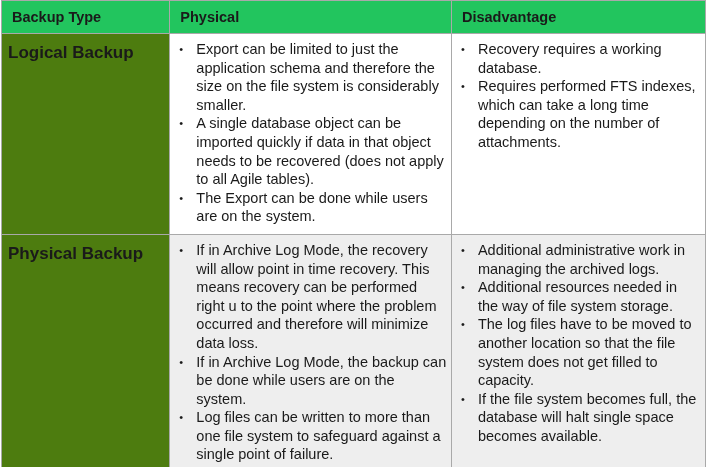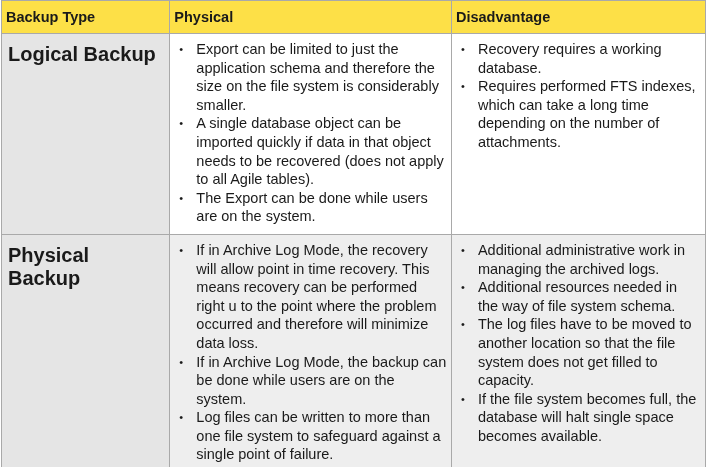--- a/index.html
+++ b/index.html
@@ -21,34 +21,34 @@
       width: 705px;
       border-collapse: collapse;
       table-layout: fixed;
     }
     .table th, .table td {
       border: 1px solid #a9a9a9;
       vertical-align: top;
       text-align: left;
     }
     .table th {
-      background: #fde047;
+      background: #22c55e;
       font-weight: bold;
       font-size: 14.5px;
       height: 32px;
-      padding: 0 4px;
+      padding: 0 10px;
       vertical-align: middle;
     }
     .col-type { width: 159px; }
     .col-adv { width: 266px; }
     .col-dis { width: 240px; }
     td.type-cell {
-      background: #e5e5e5;
+      background: #4d7c0f;
       font-weight: bold;
-      font-size: 20px;
+      font-size: 17px;
       padding: 9px 6px 0 6px;
     }
     td.adv-cell, td.dis-cell {
       font-size: 14.5px;
       line-height: 18.6px;
       padding: 6px 4px 8px 8px;
     }
     .row-logical td.adv-cell, .row-logical td.dis-cell { background: #ffffff; }
     .row-physical td.adv-cell, .row-physical td.dis-cell { background: #eeeeee; }
     .row-logical td { height: 183px; }
@@ -107,20 +107,20 @@
       <td class="adv-cell">
         <ul class="bullets">
           <li><span class="bullet">•</span><span>If in Archive Log Mode, the recovery will allow point in time recovery. This means recovery can be performed right u to the point where the problem occurred and therefore will minimize data loss.</span></li>
           <li><span class="bullet">•</span><span>If in Archive Log Mode, the backup can be done while users are on the system.</span></li>
           <li><span class="bullet">•</span><span>Log files can be written to more than one file system to safeguard against a single point of failure.</span></li>
         </ul>
       </td>
       <td class="dis-cell">
         <ul class="bullets">
           <li><span class="bullet">•</span><span>Additional administrative work in managing the archived logs.</span></li>
-          <li><span class="bullet">•</span><span>Additional resources needed in the way of file system schema.</span></li>
+          <li><span class="bullet">•</span><span>Additional resources needed in the way of file system storage.</span></li>
           <li><span class="bullet">•</span><span>The log files have to be moved to another location so that the file system does not get filled to capacity.</span></li>
           <li><span class="bullet">•</span><span>If the file system becomes full, the database will halt single space becomes available.</span></li>
         </ul>
       </td>
     </tr>
   </tbody>
 </table>
 
 </body></html>

